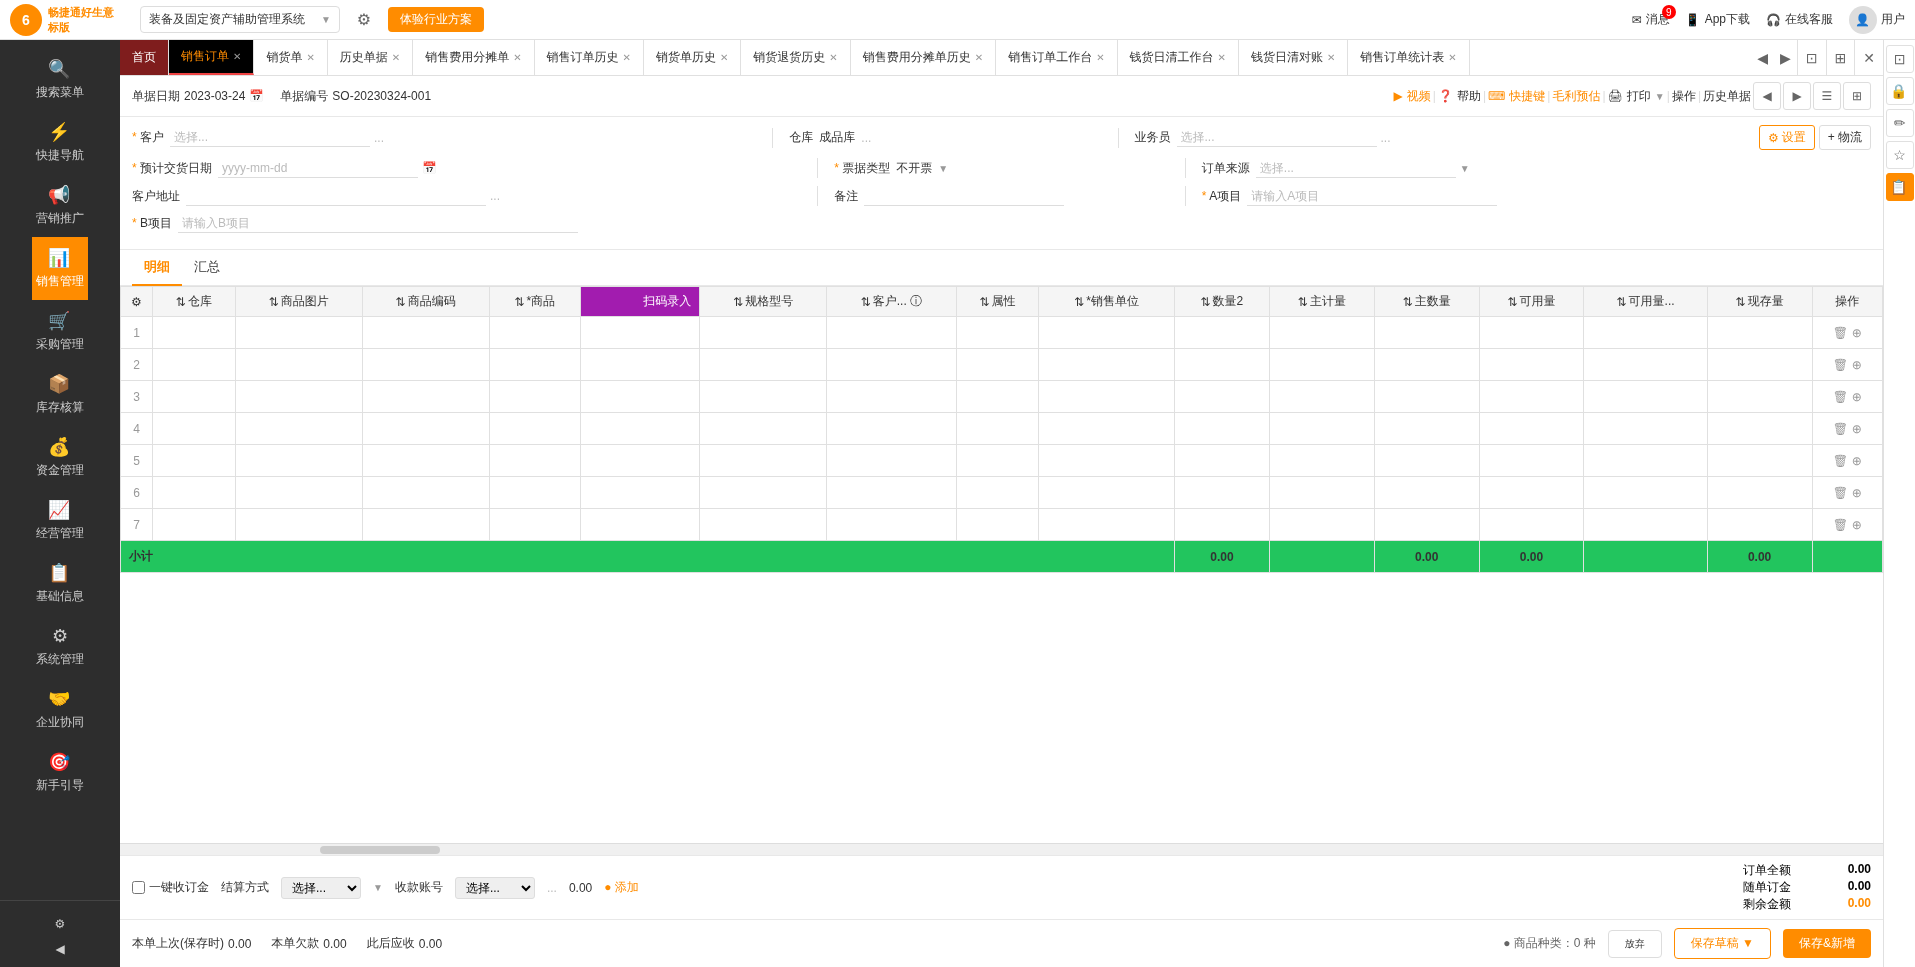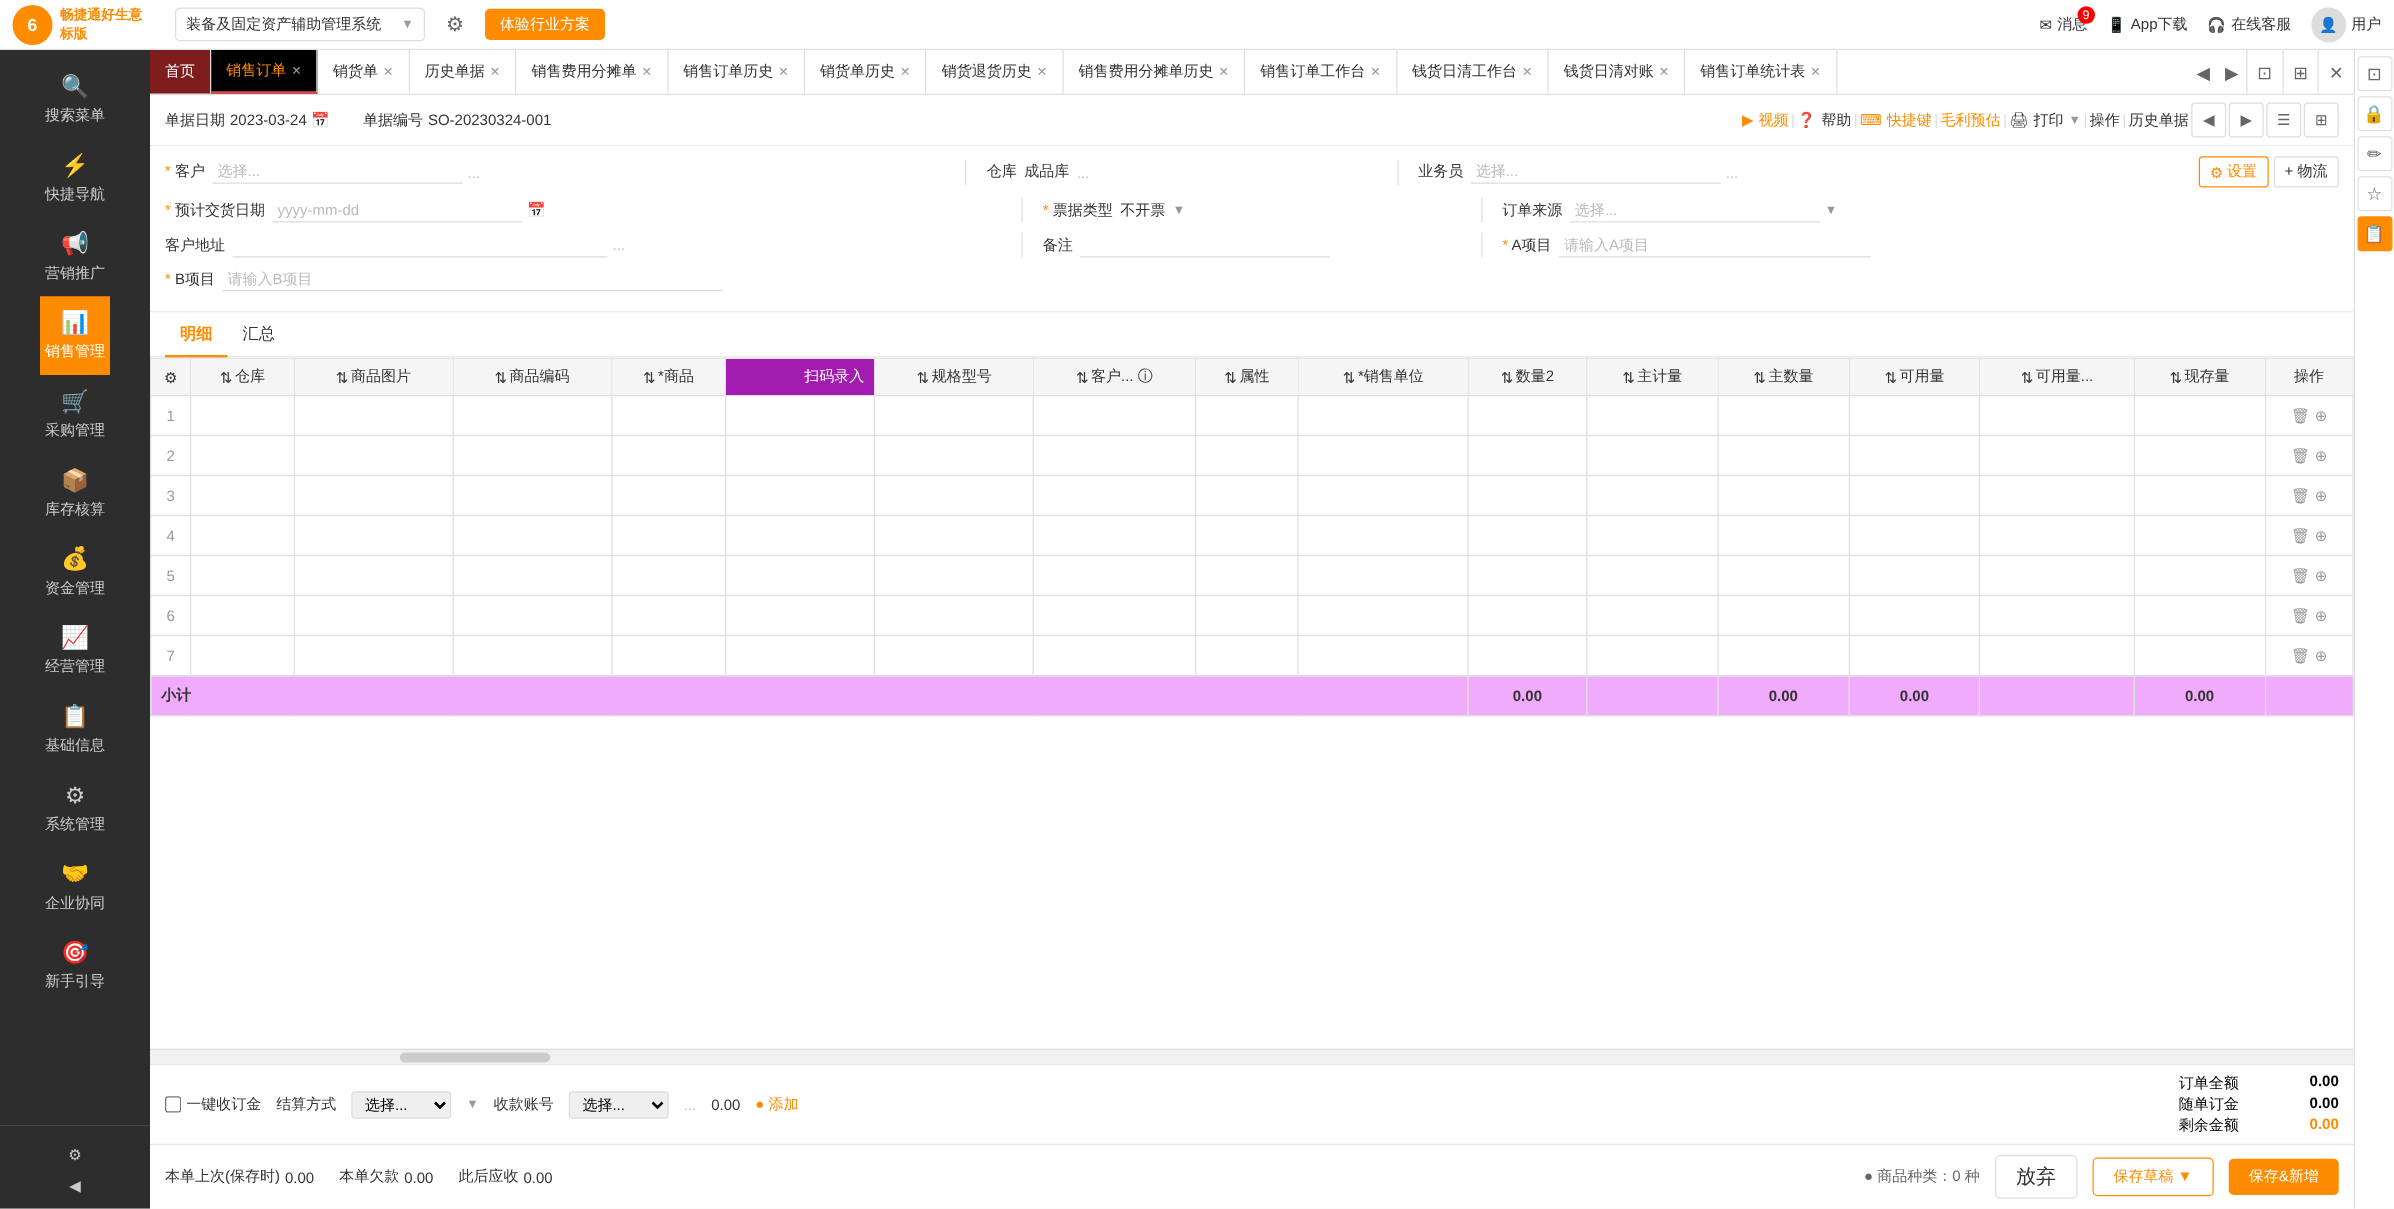--- a/index.html
+++ b/index.html
@@ -45,21 +45,21 @@
     .tab.home { background: #7f1d1d; color: #fff; }
     .tab-close { color: #999; font-size: 10px; cursor: pointer; }
     .tab-nav-btn { padding: 0 6px; cursor: pointer; color: #666; font-size: 14px; display: flex; align-items: center; height: 100%; }
     .tab-actions { margin-left: auto; display: flex; align-items: center; height: 100%; }
     .tab-action-btn { padding: 0 8px; cursor: pointer; color: #666; font-size: 14px; display: flex; align-items: center; height: 100%; border-left: 1px solid #e0e0e0; }
     
     
     .form-container { background: #fff; margin: 0; flex: 1; display: flex; flex-direction: column; }
     
     
-    .form-toolbar { display: flex; align-items: center; padding: 6px 12px; border-bottom: 1px solid #e8e8e8; gap: 26px; background: #fff; flex-shrink: 0; }
+    .form-toolbar { display: flex; align-items: center; padding: 6px 12px; border-bottom: 1px solid #e8e8e8; gap: 16px; background: #fff; flex-shrink: 0; }
     .form-toolbar-item { display: flex; align-items: center; gap: 4px; font-size: 12px; color: #333; cursor: pointer; }
     .form-toolbar-item.orange { color: #ff8c00; }
     .toolbar-sep { color: #ddd; }
     .toolbar-right { margin-left: auto; display: flex; align-items: center; gap: 2px; }
     .toolbar-btn { display: flex; align-items: center; gap: 3px; padding: 3px 8px; cursor: pointer; font-size: 12px; color: #333; border: 1px solid #ddd; border-radius: 3px; background: #fff; }
     .toolbar-btn.orange { color: #ff8c00; border-color: #ff8c00; }
     .toolbar-icon-btn { width: 28px; height: 28px; display: flex; align-items: center; justify-content: center; cursor: pointer; color: #666; border: 1px solid #ddd; border-radius: 3px; }
 
     
     .header-fields { padding: 8px 12px; border-bottom: 1px solid #e8e8e8; background: #fff; flex-shrink: 0; }
@@ -88,37 +88,37 @@
       background: #f5f5f5; border: 1px solid #e0e0e0; padding: 6px 4px;
       text-align: center; color: #333; white-space: nowrap; font-weight: normal;
       position: sticky; top: 0; z-index: 10;
     }
     .detail-table td { border: 1px solid #e0e0e0; padding: 4px; text-align: center; height: 32px; color: #333; }
     .detail-table .row-num { color: #999; width: 30px; }
     .col-sort { display: inline-flex; align-items: center; gap: 2px; }
     .th-settings { background: #f5f5f5; width: 32px; }
     
     
-    .summary-row td { background: #f0abfc; font-weight: bold; }
+    .summary-row td { background: #22c55e; font-weight: bold; }
     .summary-label { color: #666; }
     .summary-value { color: #ff8c00; }
 
     
     .payment-row { display: flex; align-items: center; padding: 6px 12px; background: #fff; border-top: 1px solid #e8e8e8; gap: 12px; flex-shrink: 0; }
     .checkbox-label { display: flex; align-items: center; gap: 4px; cursor: pointer; font-size: 12px; color: #333; }
     .payment-amount { color: #333; font-size: 12px; }
     .add-btn { color: #ff8c00; cursor: pointer; font-size: 12px; }
 
     
     .bottom-bar { display: flex; align-items: center; padding: 8px 12px; background: #fff; border-top: 1px solid #e8e8e8; flex-shrink: 0; }
     .bottom-stat { display: flex; align-items: center; gap: 4px; font-size: 12px; color: #333; margin-right: 20px; }
     .bottom-stat .value { color: #333; }
     .bottom-right { margin-left: auto; display: flex; align-items: center; gap: 12px; justify-content: center; }
     .bottom-count { font-size: 12px; color: #666; }
-    .btn-discard { border: 1px solid #ddd; background: #fff; padding: 6px 16px; border-radius: 4px; cursor: pointer; font-size: 16px; color: #333; }
+    .btn-discard { border: 1px solid #ddd; background: #fff; padding: 6px 16px; border-radius: 4px; cursor: pointer; font-size: 10px; color: #333; }
     .btn-save-draft { border: 1px solid #ff8c00; background: #fff; padding: 6px 16px; border-radius: 4px; cursor: pointer; font-size: 12px; color: #ff8c00; }
     .btn-save-new { background: #ff8c00; color: #fff; border: none; padding: 6px 16px; border-radius: 4px; cursor: pointer; font-size: 12px; }
 
     
     .right-float-panel { width: 32px; background: #fff; border-left: 1px solid #e0e0e0; display: flex; flex-direction: column; align-items: center; padding: 4px 0; gap: 2px; flex-shrink: 0; }
     .right-float-btn { width: 28px; height: 28px; display: flex; align-items: center; justify-content: center; cursor: pointer; color: #666; font-size: 14px; border: 1px solid #e0e0e0; border-radius: 3px; margin: 1px; }
     .right-float-btn.orange { background: #ff8c00; color: #fff; border-color: #ff8c00; }
 
     
     .h-scrollbar { height: 12px; background: #f0f0f0; border-top: 1px solid #ddd; flex-shrink: 0; }

